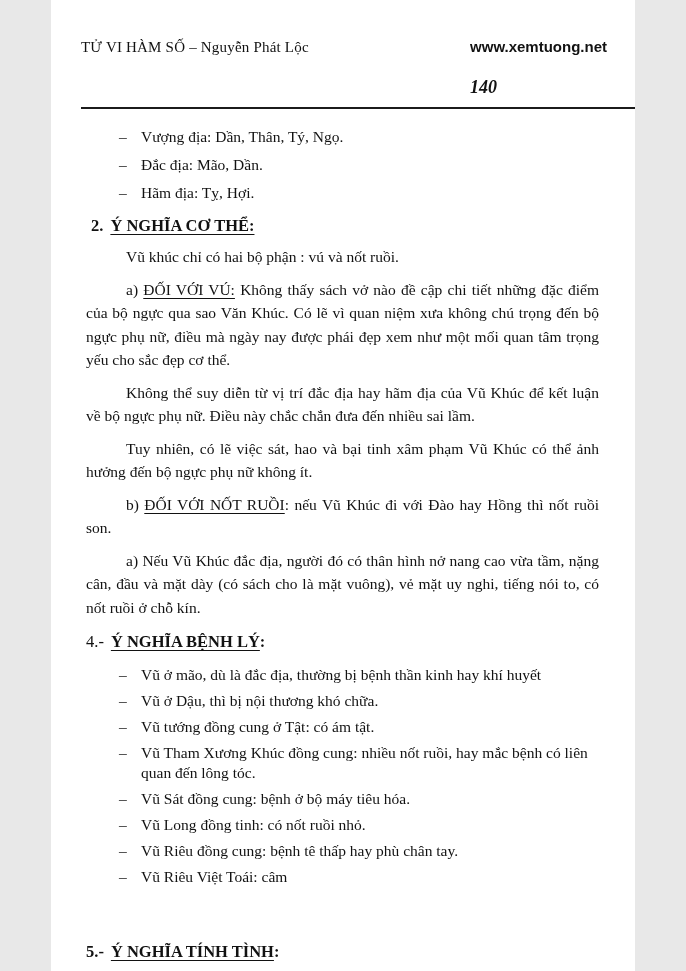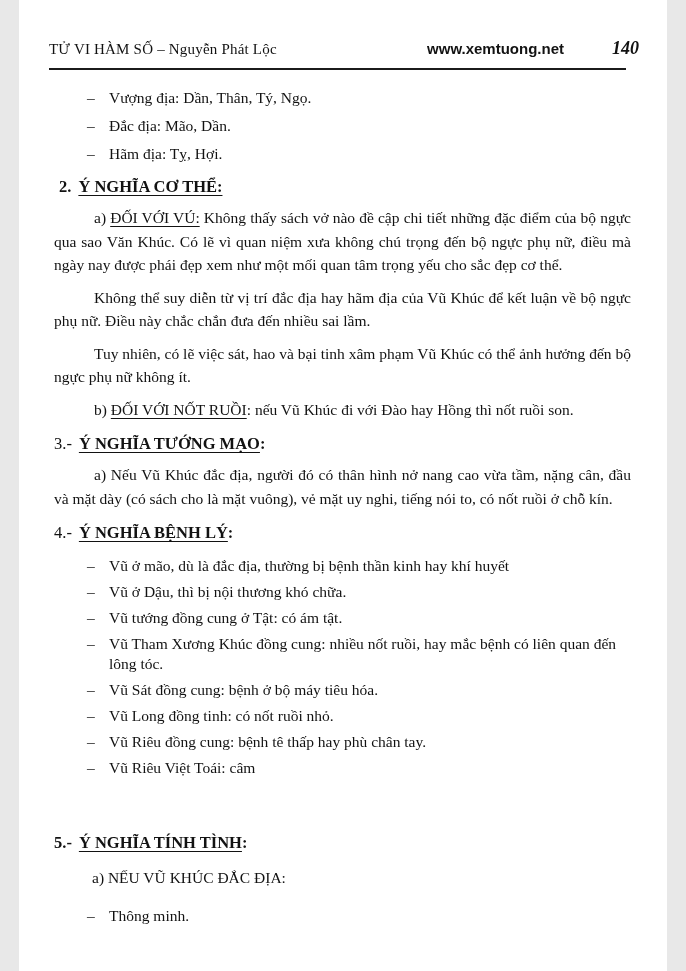--- a/index.html
+++ b/index.html
@@ -1,25 +1,25 @@
 <!DOCTYPE html>
 <html><head>
 <meta charset="utf-8">
 <style>
   html,body { margin:0; padding:0; background:#e8e8e8; }
   .page {
-    width:648px; height:971px; margin:0 auto; background:#ffffff;
+    width:584px; height:971px; margin:0 auto; background:#ffffff;
     font-family:"Liberation Serif", serif; color:#121212;
     position:relative; overflow:hidden; box-sizing:border-box;
   }
   
   .hdr { display:flex; justify-content:space-between; align-items:baseline;
          padding:38px 28px 0 30px; }
   .hdr-title { font-size:15px; letter-spacing:0.2px; white-space:nowrap; }
-  .hdr-right { display:flex; align-items:baseline; gap:48px; }
+  .hdr-right { display:flex; align-items:baseline; gap:22px;flex-direction:column; }
   .hdr-site { font-family:"Liberation Sans", sans-serif; font-weight:700; font-size:15px; }
   .hdr-page { font-weight:700; font-style:italic; font-size:18px; }
   .hdr-rule { margin:9px 0 0 30px; width:577px; height:0;
               border-bottom:2px solid #1b1b1b; }
   
   .content { padding:12px 36px 0 35px; font-size:15.5px; }
   .dlist { margin-left:33px; }
   .ditem { display:flex; line-height:20px; margin-bottom:8px; }
   .ditem .dash { flex:0 0 22px; }
   .ditem .itext { flex:1; }
@@ -61,32 +61,30 @@
       </div>
       <div class="ditem">
         <span class="dash">–</span>
         <span class="itext">Hãm địa: Tỵ, Hợi.</span>
       </div>
     </div>
 
     <div class="shead" style="margin-left:5px;">
       <span class="num">2.</span><span class="u">Ý NGHĨA CƠ THỂ:</span>
     </div>
+    <p class="para">Vũ khúc chỉ có hai bộ phận : vú và nốt ruồi.</p>
     <p class="para">
       <span>a) </span><span class="u">ĐỐI VỚI VÚ:</span><span> Không thấy sách vở nào đề cập chi tiết những đặc điểm của bộ ngực qua sao Văn Khúc. Có lẽ vì quan niệm xưa không chú trọng đến bộ ngực phụ nữ, điều mà ngày nay được phái đẹp xem như một mối quan tâm trọng yếu cho sắc đẹp cơ thể.</span>
     </p>
     <p class="para">Không thể suy diễn từ vị trí đắc địa hay hãm địa của Vũ Khúc để kết luận về bộ ngực phụ nữ. Điều này chắc chắn đưa đến nhiều sai lầm.</p>
     <p class="para">Tuy nhiên, có lẽ việc sát, hao và bại tinh xâm phạm Vũ Khúc có thể ảnh hưởng đến bộ ngực phụ nữ không ít.</p>
     <p class="para">
       <span>b) </span><span class="u">ĐỐI VỚI NỐT RUỒI</span><span>: nếu Vũ Khúc đi với Đào hay Hồng thì nốt ruồi son.</span>
     </p>
 
-    <div class="shead lightnum">
-      <span class="num">3.-</span><span class="u">Ý NGHĨA TƯỚNG MẠO</span><span>:</span>
-    </div>
     <p class="para">a) Nếu Vũ Khúc đắc địa, người đó có thân hình nở nang cao vừa tầm, nặng cân, đầu và mặt dày (có sách cho là mặt vuông), vẻ mặt uy nghi, tiếng nói to, có nốt ruồi ở chỗ kín.</p>
 
     <div class="shead lightnum">
       <span class="num">4.-</span><span class="u">Ý NGHĨA BỆNH LÝ</span><span>:</span>
     </div>
     <div class="dlist s4" style="margin-top:13px;">
       <div class="ditem">
         <span class="dash">–</span>
         <span class="itext"><b>Vũ ở mão, dù là đắc địa,</b><span> thường bị bệnh thần kinh hay khí huyết</span></span>
       </div>

